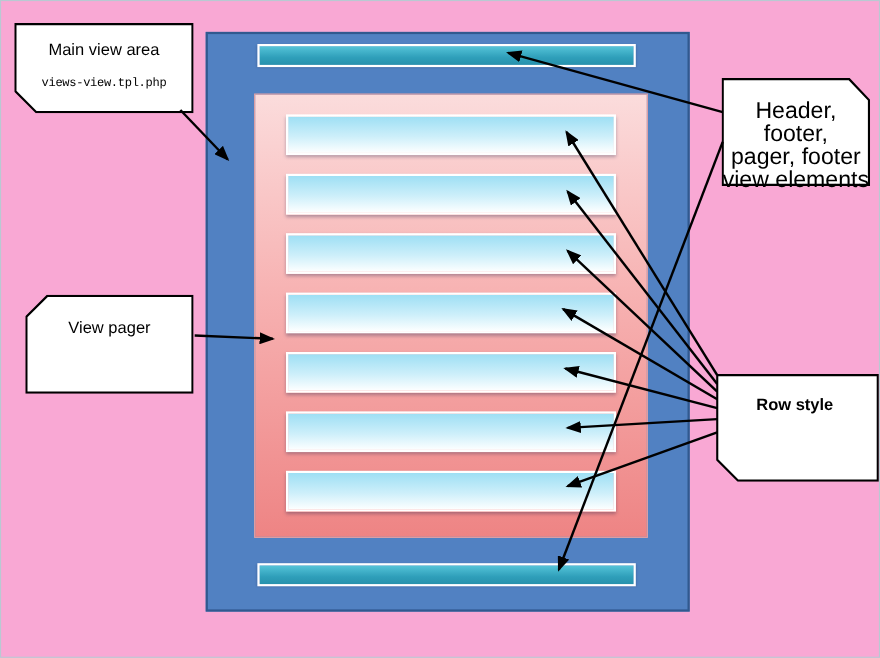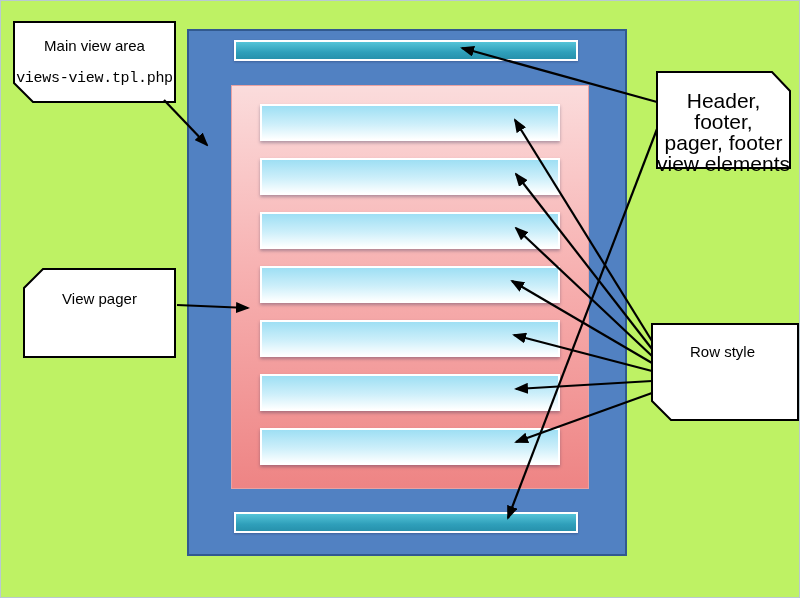--- a/index.html
+++ b/index.html
@@ -2,21 +2,21 @@
 <html><head>
 <meta charset="utf-8">
 <style>
   * { box-sizing: border-box; margin: 0; padding: 0; }
   body { font-family: "Liberation Sans", sans-serif; background: #ffffff; }
 
   .canvas {
     position: relative;
     width: 800px;
     height: 598px;
-    background: #bef264;
+    background: #f9a8d4;
     border: 1px solid #b9c9d2;
     overflow: hidden;
   }
 
   
   .main-area {
     position: absolute;
     left: 186px; top: 28px;
     width: 440px; height: 527px;
     background: #5181c2;
@@ -58,36 +58,36 @@
     flex: 0 0 auto;
   }
 
   
   .callout { position: absolute; }
   .callout svg.shape { position: absolute; left: 0; top: 0; }
   .callout .txt { position: relative; text-align: center; color: #000; }
   .callout .title { font-size: 15px; }
   .callout .file {
     font-family: "Liberation Mono", "DejaVu Sans Mono", monospace;
-    font-size: 15px;
+    font-size: 11px;
     letter-spacing: -0.3px;
   }
 
   .callout.main-view   { left: 12px;  top: 20px;  width: 163px; height: 82px; }
   .callout.main-view .title { padding-top: 16px; }
   .callout.main-view .file  { padding-top: 16px; }
 
   .callout.view-style-box { left: 22px; top: 267px; width: 153px; height: 90px; }
   .callout.view-style-box .title { padding-top: 22px; }
   .callout.view-style-box .file  { padding-top: 18px; }
 
   .callout.header-footer { left: 655px; top: 70px; width: 135px; height: 98px; }
   .callout.header-footer .txt { padding-top: 19px; line-height: 21px; font-size: 21px; }
 
-  .callout.row-style { left: 650px; top: 322px; width: 143px; height: 98px; }
+  .callout.row-style { left: 650px; top: 339px; width: 143px; height: 98px; font-weight: bold; }
   .callout.row-style .title { padding-top: 20px; }
   .callout.row-style .file  { padding-top: 22px; }
 
   
   .arrows {
     position: absolute;
     left: 0; top: 0;
     width: 800px; height: 598px;
     pointer-events: none;
     z-index: 6;

